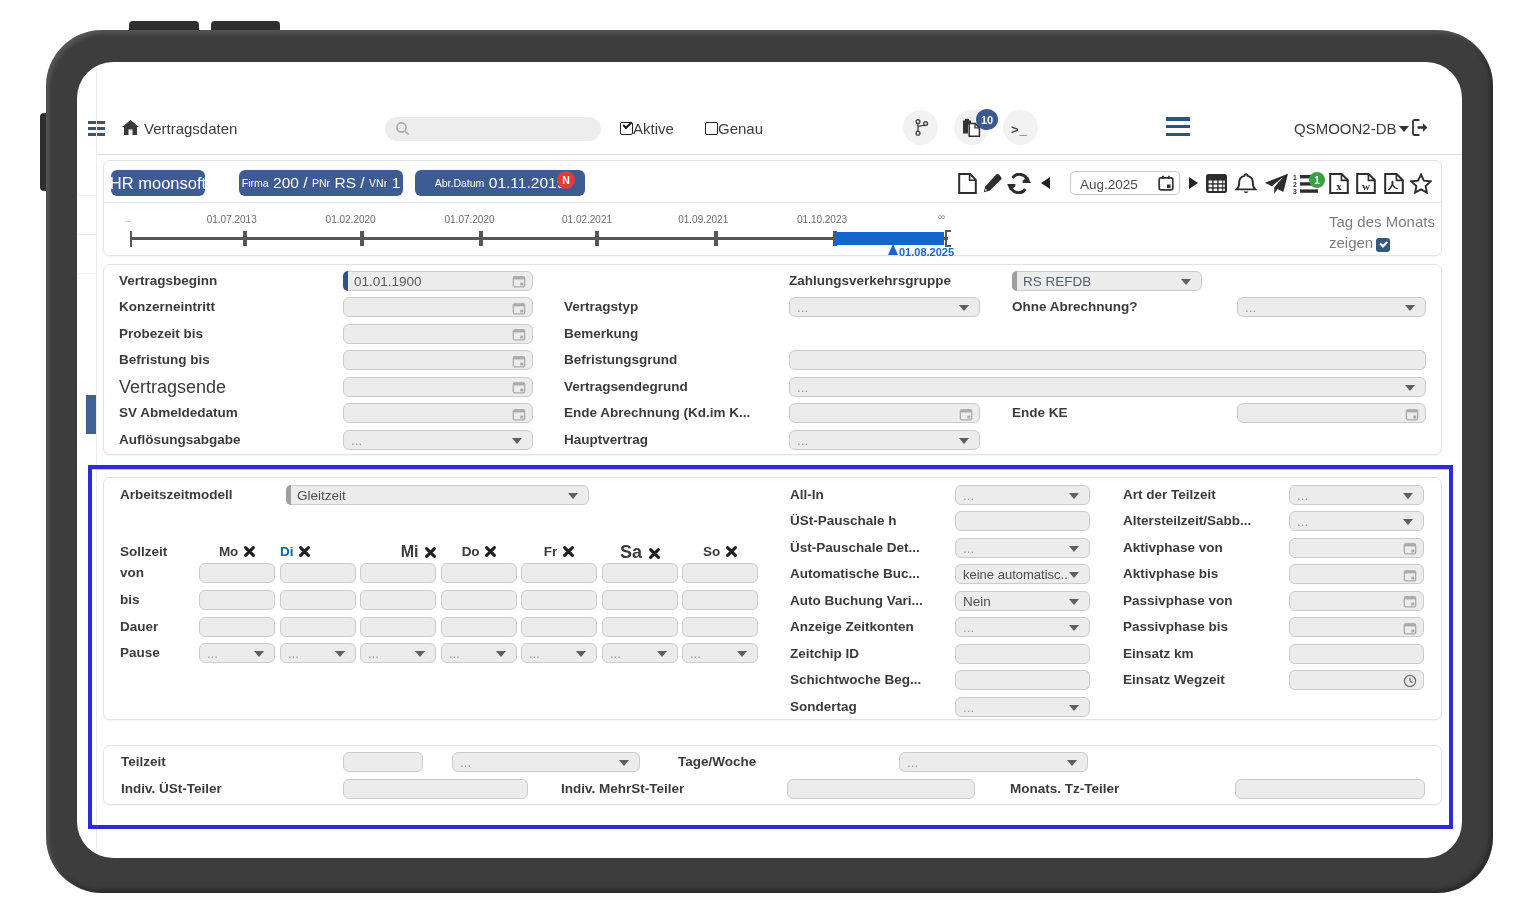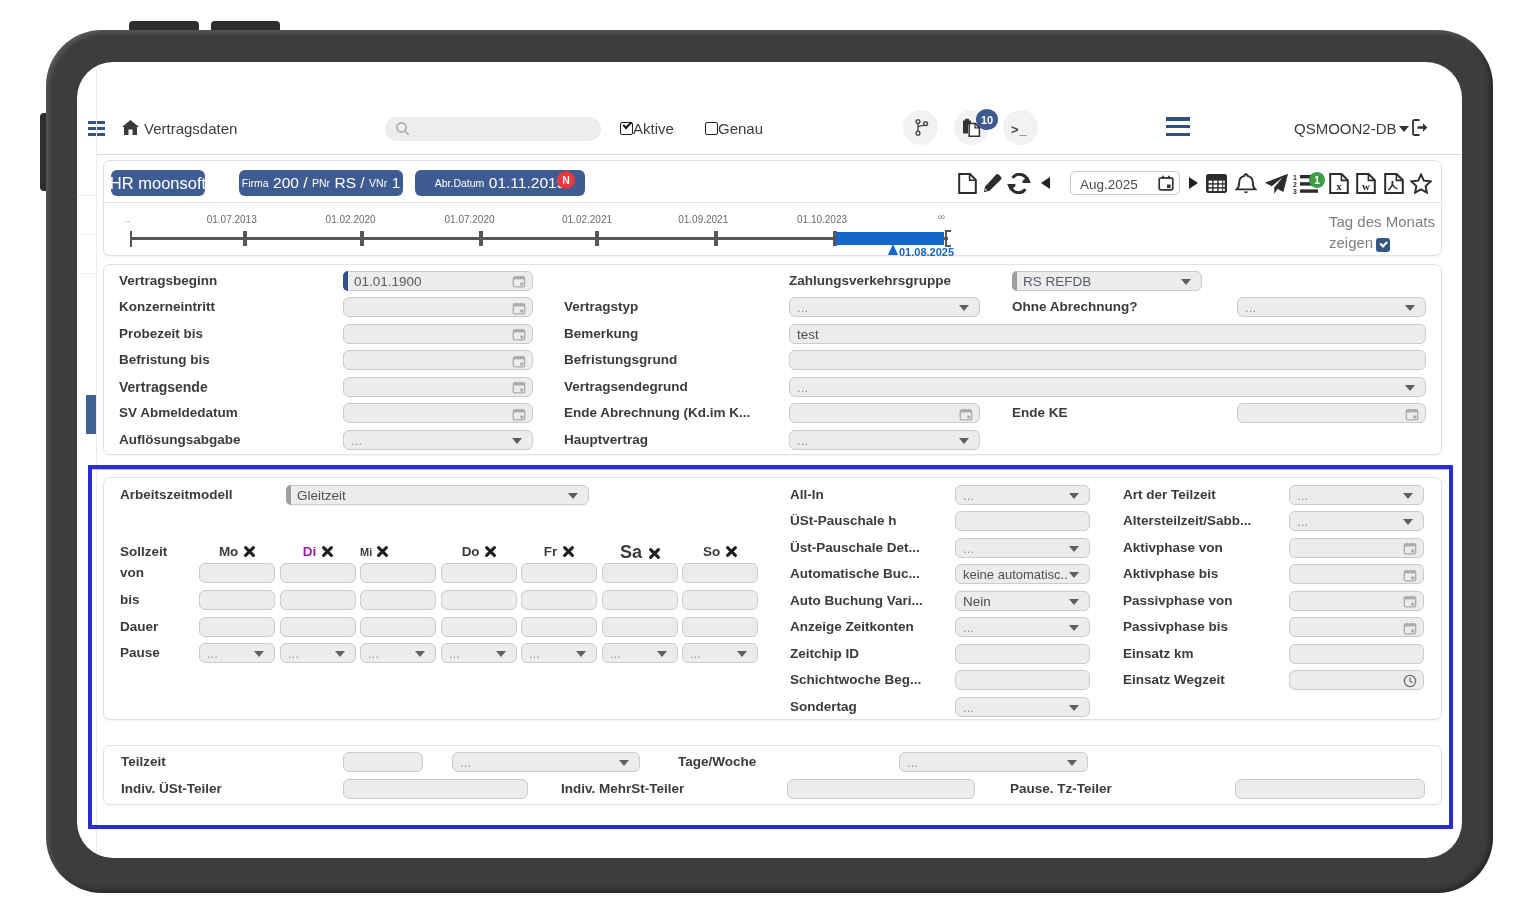--- a/index.html
+++ b/index.html
@@ -198,21 +198,21 @@
 <div class="lab" style="left:899px;top:242px;font-size:11px;color:#1566cb;font-weight:700">01.08.2025</div>
 <div class="lab" style="left:1329px;top:212px;font-size:15px;color:#7e7e7e;font-weight:400">Tag des Monats</div>
 <div class="lab" style="left:1329px;top:233px;font-size:15px;color:#7e7e7e;font-weight:400">zeigen</div>
 <div style="position:absolute;left:1376px;top:238px;width:14px;height:14px;background:#35587e;border-radius:3px"></div>
 <div style="position:absolute;left:1379.5px;top:241px;width:7px;height:4.5px;border-left:2px solid #fff;border-bottom:2px solid #fff;transform:rotate(-45deg)"></div>
 <div class="card" style="left:103px;top:264px;width:1339px;height:191px"></div>
 <div class="lab" style="left:119px;top:270.5px;font-size:13.5px;color:#3b3b3b;font-weight:700">Vertragsbeginn</div>
 <div class="lab" style="left:119px;top:297.0px;font-size:13.5px;color:#3b3b3b;font-weight:700">Konzerneintritt</div>
 <div class="lab" style="left:119px;top:323.5px;font-size:13.5px;color:#3b3b3b;font-weight:700">Probezeit bis</div>
 <div class="lab" style="left:119px;top:350.0px;font-size:13.5px;color:#3b3b3b;font-weight:700">Befristung bis</div>
-<div class="lab" style="left:119px;top:376.5px;font-size:14px;color:#3b3b3b;font-weight:700">Vertragsende</div>
+<div class="lab" style="left:119px;top:376.5px;font-size:18px;color:#3b3b3b;font-weight:400">Vertragsende</div>
 <div class="lab" style="left:119px;top:403.0px;font-size:13.5px;color:#3b3b3b;font-weight:700">SV Abmeldedatum</div>
 <div class="lab" style="left:119px;top:429.5px;font-size:13.5px;color:#3b3b3b;font-weight:700">Auflösungsabgabe</div>
 <div class="fld" style="left:343px;top:270.5px;width:190px;height:20px">
           <i class="bb" style="background:#33508a"></i>
           <span class="ft" style="left:10px;color:#5a5a5a;font-size:13.5px">01.01.1900</span>
           <svg class="calic" width="14" height="14" viewBox="0 0 14 14">
             <rect x="1.3" y="2.8" width="11.4" height="10" rx="1.4" fill="none" stroke="#ababab" stroke-width="1.3"></rect>
             <rect x="1.3" y="2.8" width="11.4" height="2.6" fill="#ababab"></rect>
             <path d="M3.6 3.4 l1.1 -2 l1.1 2 z M8.2 3.4 l1.1 -2 l1.1 2 z" fill="#ababab"></path>
             <rect x="8.3" y="8.6" width="3" height="2.9" fill="#ababab"></rect>
@@ -276,23 +276,20 @@
         </div>
 <div class="fld" style="left:789px;top:297.0px;width:191px;height:20px">
           <span class="ft" style="left:7px;color:#9a9a9a;font-size:13.5px">...</span>
           <i class="car"></i>
         </div>
 <div class="lab" style="left:1012px;top:297.0px;font-size:13.5px;color:#3b3b3b;font-weight:700">Ohne Abrechnung?</div>
 <div class="fld" style="left:1237px;top:297.0px;width:189px;height:20px">
           <span class="ft" style="left:7px;color:#9a9a9a;font-size:13.5px">...</span>
           <i class="car"></i>
         </div>
-<div class="fld" style="left:789px;top:323.5px;width:637px;height:20px">
-          <span class="ft" style="left:7px;color:#4f4f4f;font-size:13.5px">test</span>
-        </div>
 <div class="fld" style="left:789px;top:350.0px;width:637px;height:20px"></div>
 <div class="fld" style="left:789px;top:376.5px;width:637px;height:20px">
           <span class="ft" style="left:7px;color:#9a9a9a;font-size:13.5px">...</span>
           <i class="car"></i>
         </div>
 <div class="fld" style="left:789px;top:403.0px;width:191px;height:20px">
           <svg class="calic" width="14" height="14" viewBox="0 0 14 14">
             <rect x="1.3" y="2.8" width="11.4" height="10" rx="1.4" fill="none" stroke="#ababab" stroke-width="1.3"></rect>
             <rect x="1.3" y="2.8" width="11.4" height="2.6" fill="#ababab"></rect>
             <path d="M3.6 3.4 l1.1 -2 l1.1 2 z M8.2 3.4 l1.1 -2 l1.1 2 z" fill="#ababab"></path>
@@ -318,24 +315,24 @@
 <div class="lab" style="left:120px;top:485.0px;font-size:13.5px;color:#3b3b3b;font-weight:700">Arbeitszeitmodell</div>
 <div class="fld" style="left:286px;top:485.0px;width:303px;height:20px">
           <i class="bb" style="background:#9e9e9e"></i>
           <span class="ft" style="left:10px;color:#4f4f4f;font-size:13.5px">Gleitzeit</span>
           <i class="car"></i>
         </div>
 <div class="lab" style="left:120px;top:542.0px;font-size:13.5px;color:#3b3b3b;font-weight:700">Sollzeit</div>
 <div class="lab" style="left:199px;top:542px;width:76px;text-align:center;font-size:13.5px;color:#3b3b3b;font-weight:700">Mo&nbsp;<svg width="11" height="11" viewBox="0 0 11 11" style="margin-bottom:-1px;margin-left:2px">
             <path d="M1.6 1.6 L9.4 9.4 M9.4 1.6 L1.6 9.4" stroke="#1e1e1e" stroke-width="3" stroke-linecap="round"></path>
           </svg></div>
-<div class="lab" style="left:280px;top:542px;width:76px;text-align:center;font-size:13.5px;color:#a21caf;font-weight:700">Di&nbsp;<svg width="11" height="11" viewBox="0 0 11 11" style="margin-bottom:-1px;margin-left:2px">
-            <path d="M1.6 1.6 L9.4 9.4 M9.4 1.6 L1.6 9.4" stroke="#1e1e1e" stroke-width="3" stroke-linecap="round"></path>
-          </svg></div>
-<div class="lab" style="left:360px;top:542px;width:76px;text-align:left;font-size:11px;color:#3b3b3b;font-weight:700">Mi&nbsp;<svg width="11" height="11" viewBox="0 0 11 11" style="margin-bottom:-1px;margin-left:2px">
+<div class="lab" style="left:280px;top:542px;width:76px;text-align:left;font-size:13.5px;color:#0369a1;font-weight:700">Di&nbsp;<svg width="11" height="11" viewBox="0 0 11 11" style="margin-bottom:-1px;margin-left:2px">
+            <path d="M1.6 1.6 L9.4 9.4 M9.4 1.6 L1.6 9.4" stroke="#1e1e1e" stroke-width="3" stroke-linecap="round"></path>
+          </svg></div>
+<div class="lab" style="left:360px;top:542px;width:76px;text-align:right;font-size:16px;color:#3b3b3b;font-weight:700">Mi&nbsp;<svg width="11" height="11" viewBox="0 0 11 11" style="margin-bottom:-1px;margin-left:2px">
             <path d="M1.6 1.6 L9.4 9.4 M9.4 1.6 L1.6 9.4" stroke="#1e1e1e" stroke-width="3" stroke-linecap="round"></path>
           </svg></div>
 <div class="lab" style="left:441px;top:542px;width:76px;text-align:center;font-size:13.5px;color:#3b3b3b;font-weight:700">Do&nbsp;<svg width="11" height="11" viewBox="0 0 11 11" style="margin-bottom:-1px;margin-left:2px">
             <path d="M1.6 1.6 L9.4 9.4 M9.4 1.6 L1.6 9.4" stroke="#1e1e1e" stroke-width="3" stroke-linecap="round"></path>
           </svg></div>
 <div class="lab" style="left:521px;top:542px;width:76px;text-align:center;font-size:13.5px;color:#3b3b3b;font-weight:700">Fr&nbsp;<svg width="11" height="11" viewBox="0 0 11 11" style="margin-bottom:-1px;margin-left:2px">
             <path d="M1.6 1.6 L9.4 9.4 M9.4 1.6 L1.6 9.4" stroke="#1e1e1e" stroke-width="3" stroke-linecap="round"></path>
           </svg></div>
 <div class="lab" style="left:602px;top:542px;width:76px;text-align:center;font-size:18px;color:#3b3b3b;font-weight:700">Sa&nbsp;<svg width="11" height="11" viewBox="0 0 11 11" style="margin-bottom:-1px;margin-left:2px">
             <path d="M1.6 1.6 L9.4 9.4 M9.4 1.6 L1.6 9.4" stroke="#1e1e1e" stroke-width="3" stroke-linecap="round"></path>
@@ -496,17 +493,17 @@
         </div>
 <div class="lab" style="left:678px;top:752.0px;font-size:13.5px;color:#3b3b3b;font-weight:700">Tage/Woche</div>
 <div class="fld" style="left:899px;top:752.0px;width:189px;height:20px">
           <span class="ft" style="left:7px;color:#9a9a9a;font-size:13.5px">...</span>
           <i class="car"></i>
         </div>
 <div class="lab" style="left:121px;top:779.0px;font-size:13.5px;color:#3b3b3b;font-weight:700">Indiv. ÜSt-Teiler</div>
 <div class="fld" style="left:343px;top:779.0px;width:185px;height:20px"></div>
 <div class="lab" style="left:561px;top:779.0px;font-size:13.5px;color:#3b3b3b;font-weight:700">Indiv. MehrSt-Teiler</div>
 <div class="fld" style="left:787px;top:779.0px;width:188px;height:20px"></div>
-<div class="lab" style="left:1010px;top:779.0px;font-size:13.5px;color:#3b3b3b;font-weight:700">Pause. Tz-Teiler</div>
+<div class="lab" style="left:1010px;top:779.0px;font-size:13.5px;color:#3b3b3b;font-weight:700">Monats. Tz-Teiler</div>
 <div class="fld" style="left:1235px;top:779.0px;width:190px;height:20px"></div>
   </div>
     </div>
 </div>
 
 </body></html>

